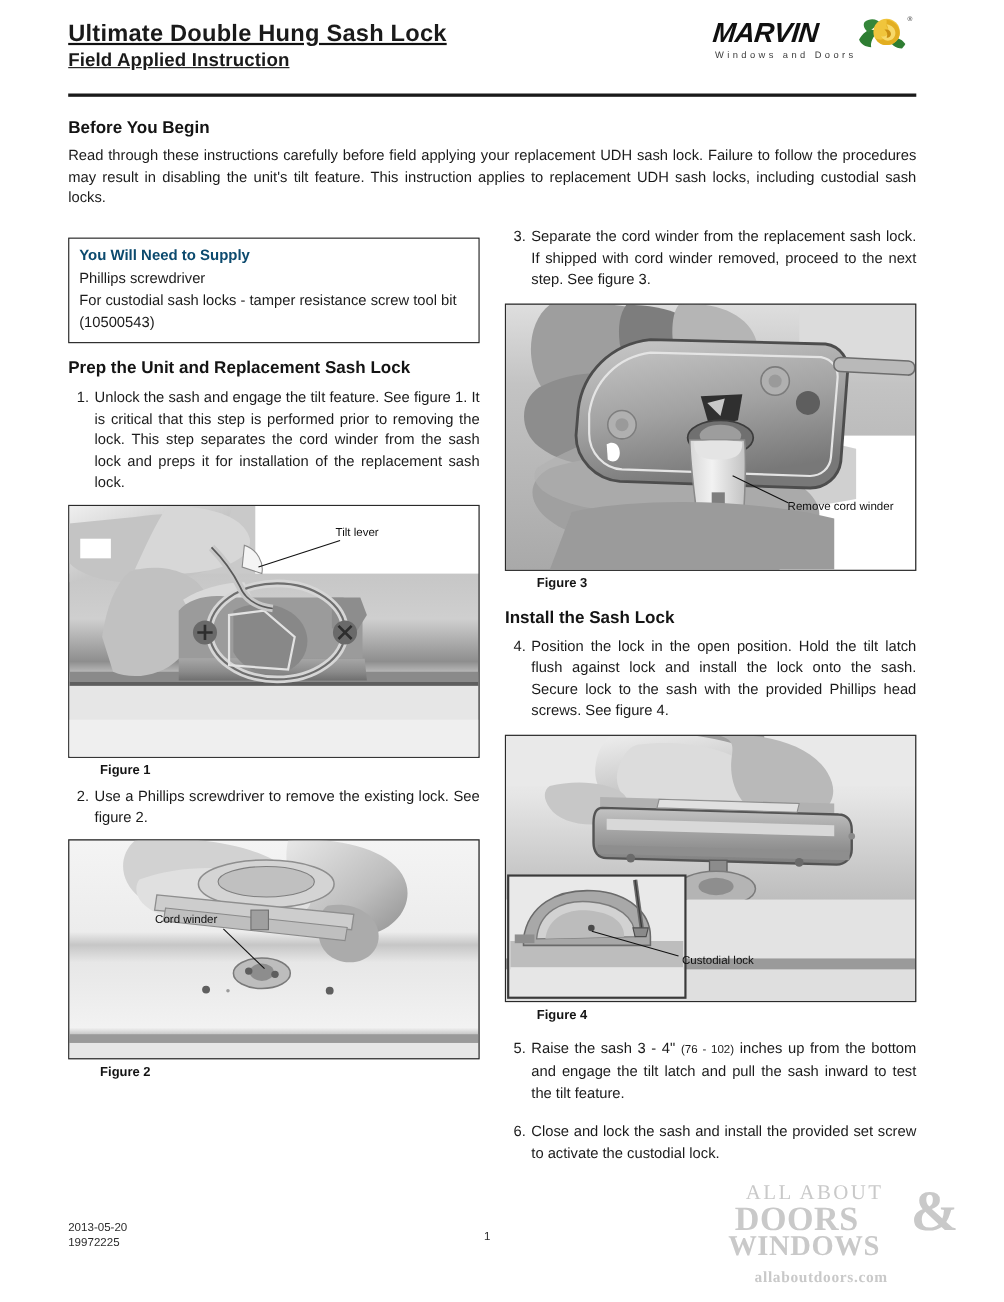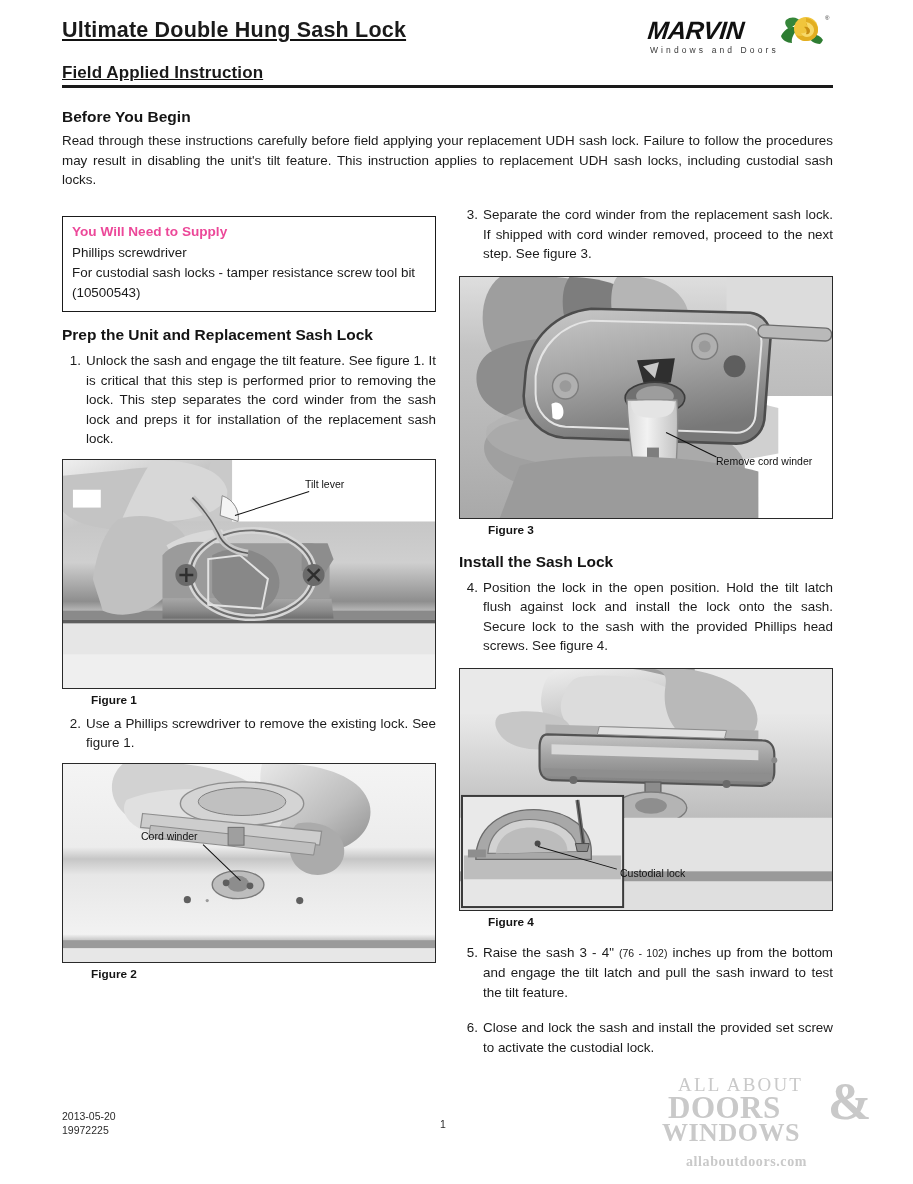--- a/index.html
+++ b/index.html
@@ -31,21 +31,21 @@
     letter-spacing: 0.2px;
     line-height: 25px;
     color: #1a1a1a;
   }
   #doc-subtitle {
     font-size: 17px;
     font-weight: bold;
     letter-spacing: 0.1px;
     line-height: 22px;
     color: #1a1a1a;
-    margin-top: 19px;
+    margin-top: 1px;
   }
   #header-rule {
     position: absolute;
     left: 62px;
     top: 85px;
     width: 771px;
     height: 3px;
     background: #1a1a1a;
   }
 
@@ -129,21 +129,21 @@
   #supply-box {
     border: 1.4px solid #1a1a1a;
     padding: 7px 9px 8px 9px;
     box-sizing: border-box;
     width: 374px;
   }
   #supply-title {
     font-size: 13.6px;
     font-weight: bold;
     margin-bottom: 4px;
-    color: #ec4899;
+    color: #0c4a6e;
   }
   .supply-line {
     font-size: 13.4px;
     line-height: 20px;
     color: #1b1b1b;
   }
 
   
   .step {
     display: flex;
@@ -360,21 +360,21 @@
         </svg>
       </div>
       <div class="callout-label" style="left:242px;top:18px;">Tilt lever</div>
       <div class="callout-line" style="left:172px;top:55px;width:78px;transform:rotate(-18deg);"></div>
     </div>
     <div class="figure-caption">Figure 1</div>
   </div>
 
   <div class="step">
     <div class="step-num">2.</div>
-    <div class="step-body">Use a Phillips screwdriver to remove the existing lock. See figure 1.</div>
+    <div class="step-body">Use a Phillips screwdriver to remove the existing lock. See figure 2.</div>
   </div>
 
   <div class="figure">
     <div class="figure-frame" style="width:374px;height:200px;">
       <div class="photo">
         <svg width="100%" height="100%" viewBox="0 0 374 200" preserveAspectRatio="none">
           <defs>
             <linearGradient id="f2bg" x1="0" y1="0" x2="0" y2="1">
               <stop offset="0%" stop-color="#f4f4f4"></stop>
               <stop offset="42%" stop-color="#ececec"></stop>

